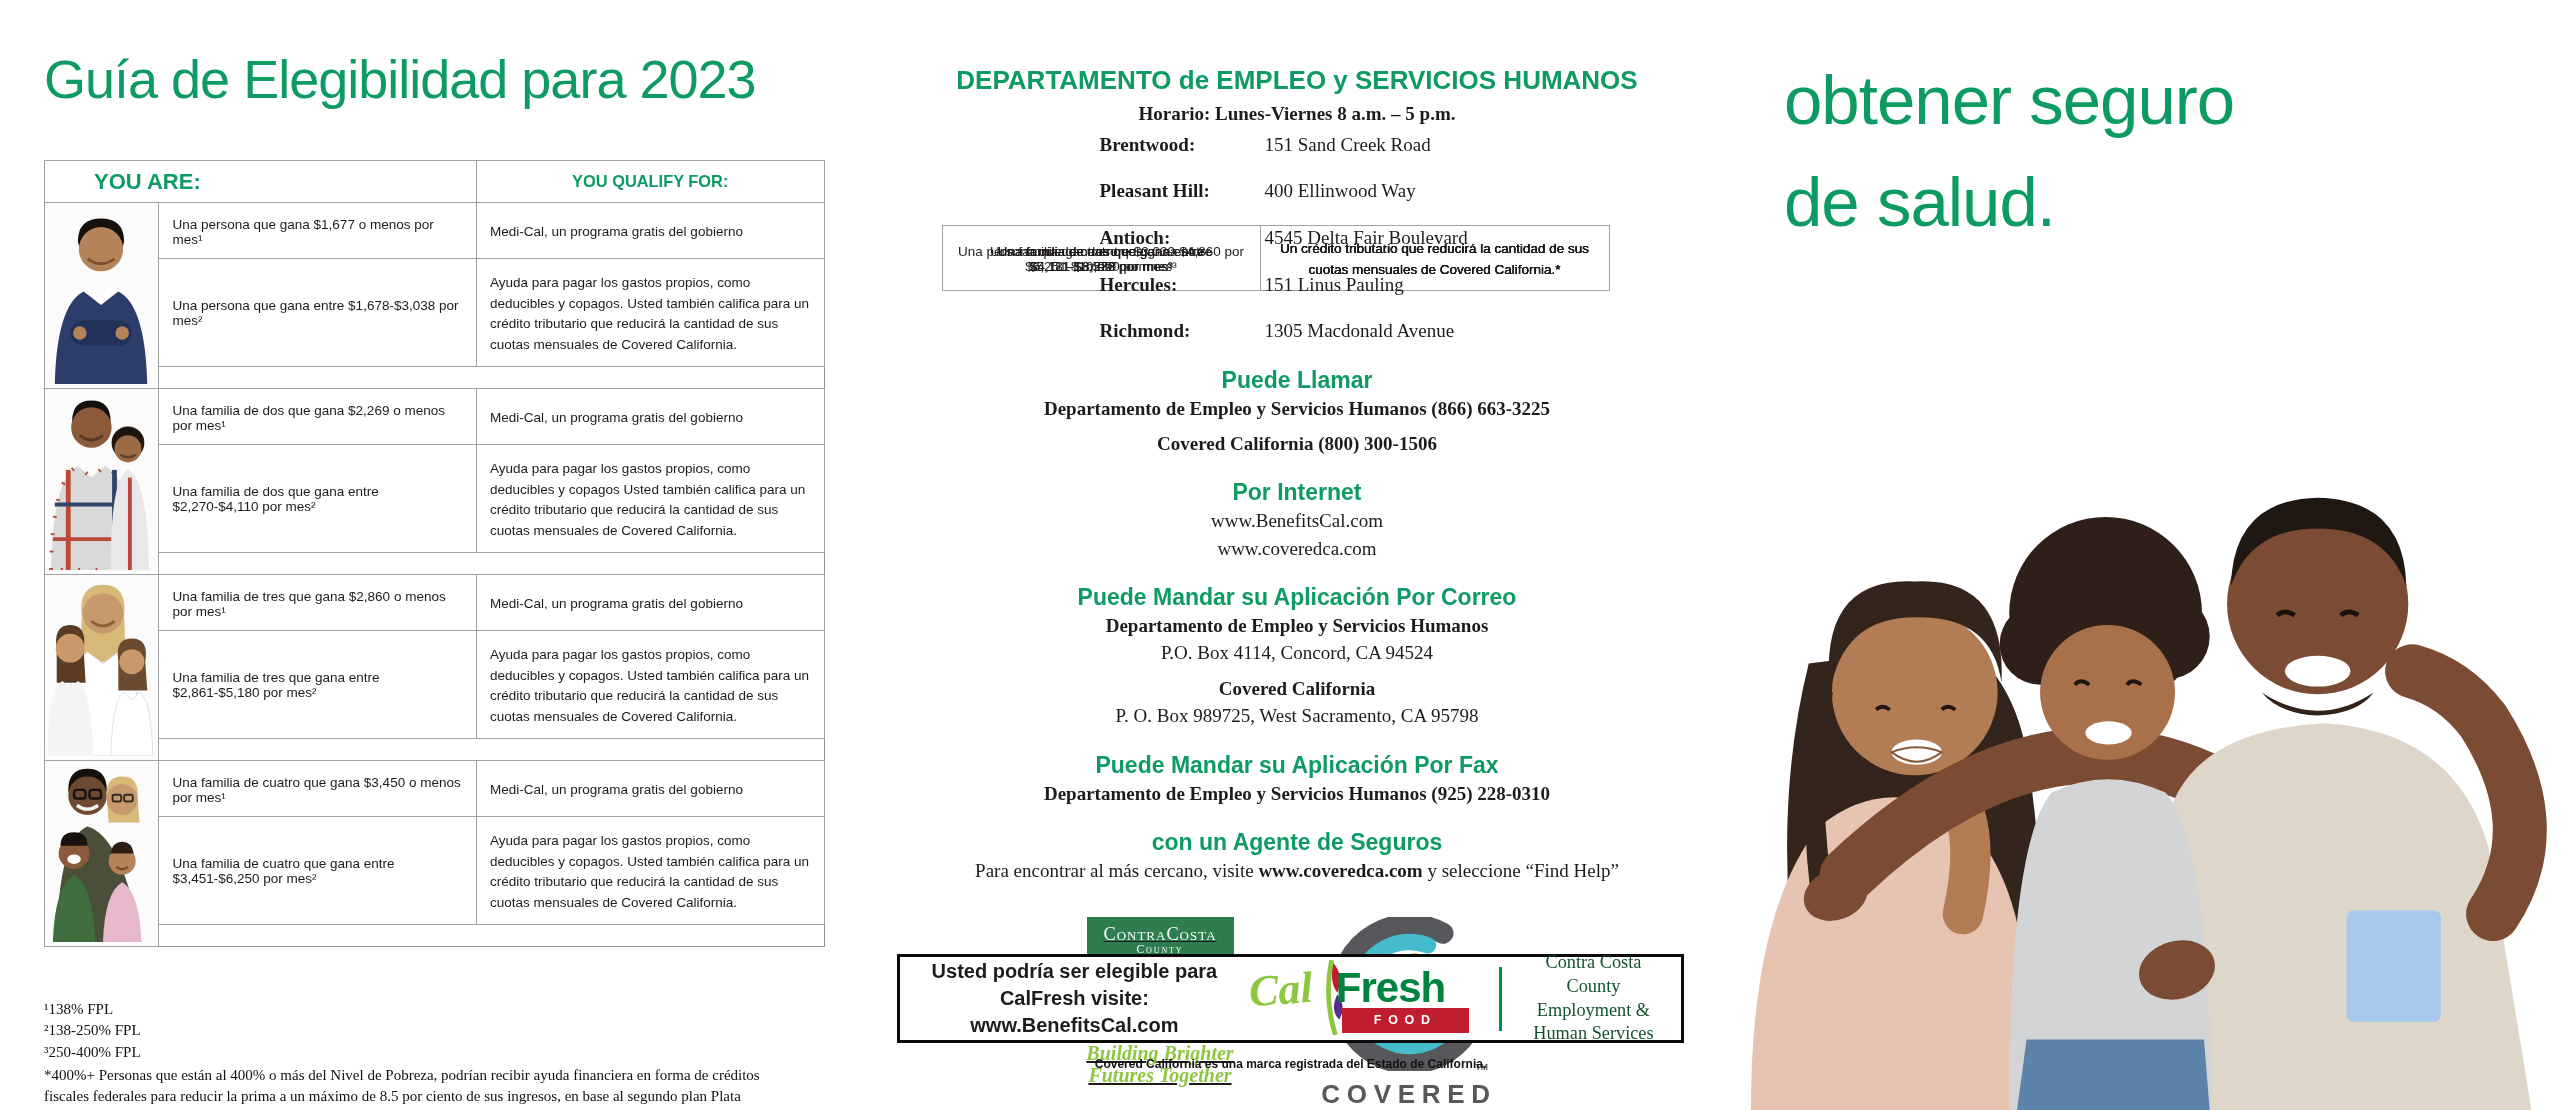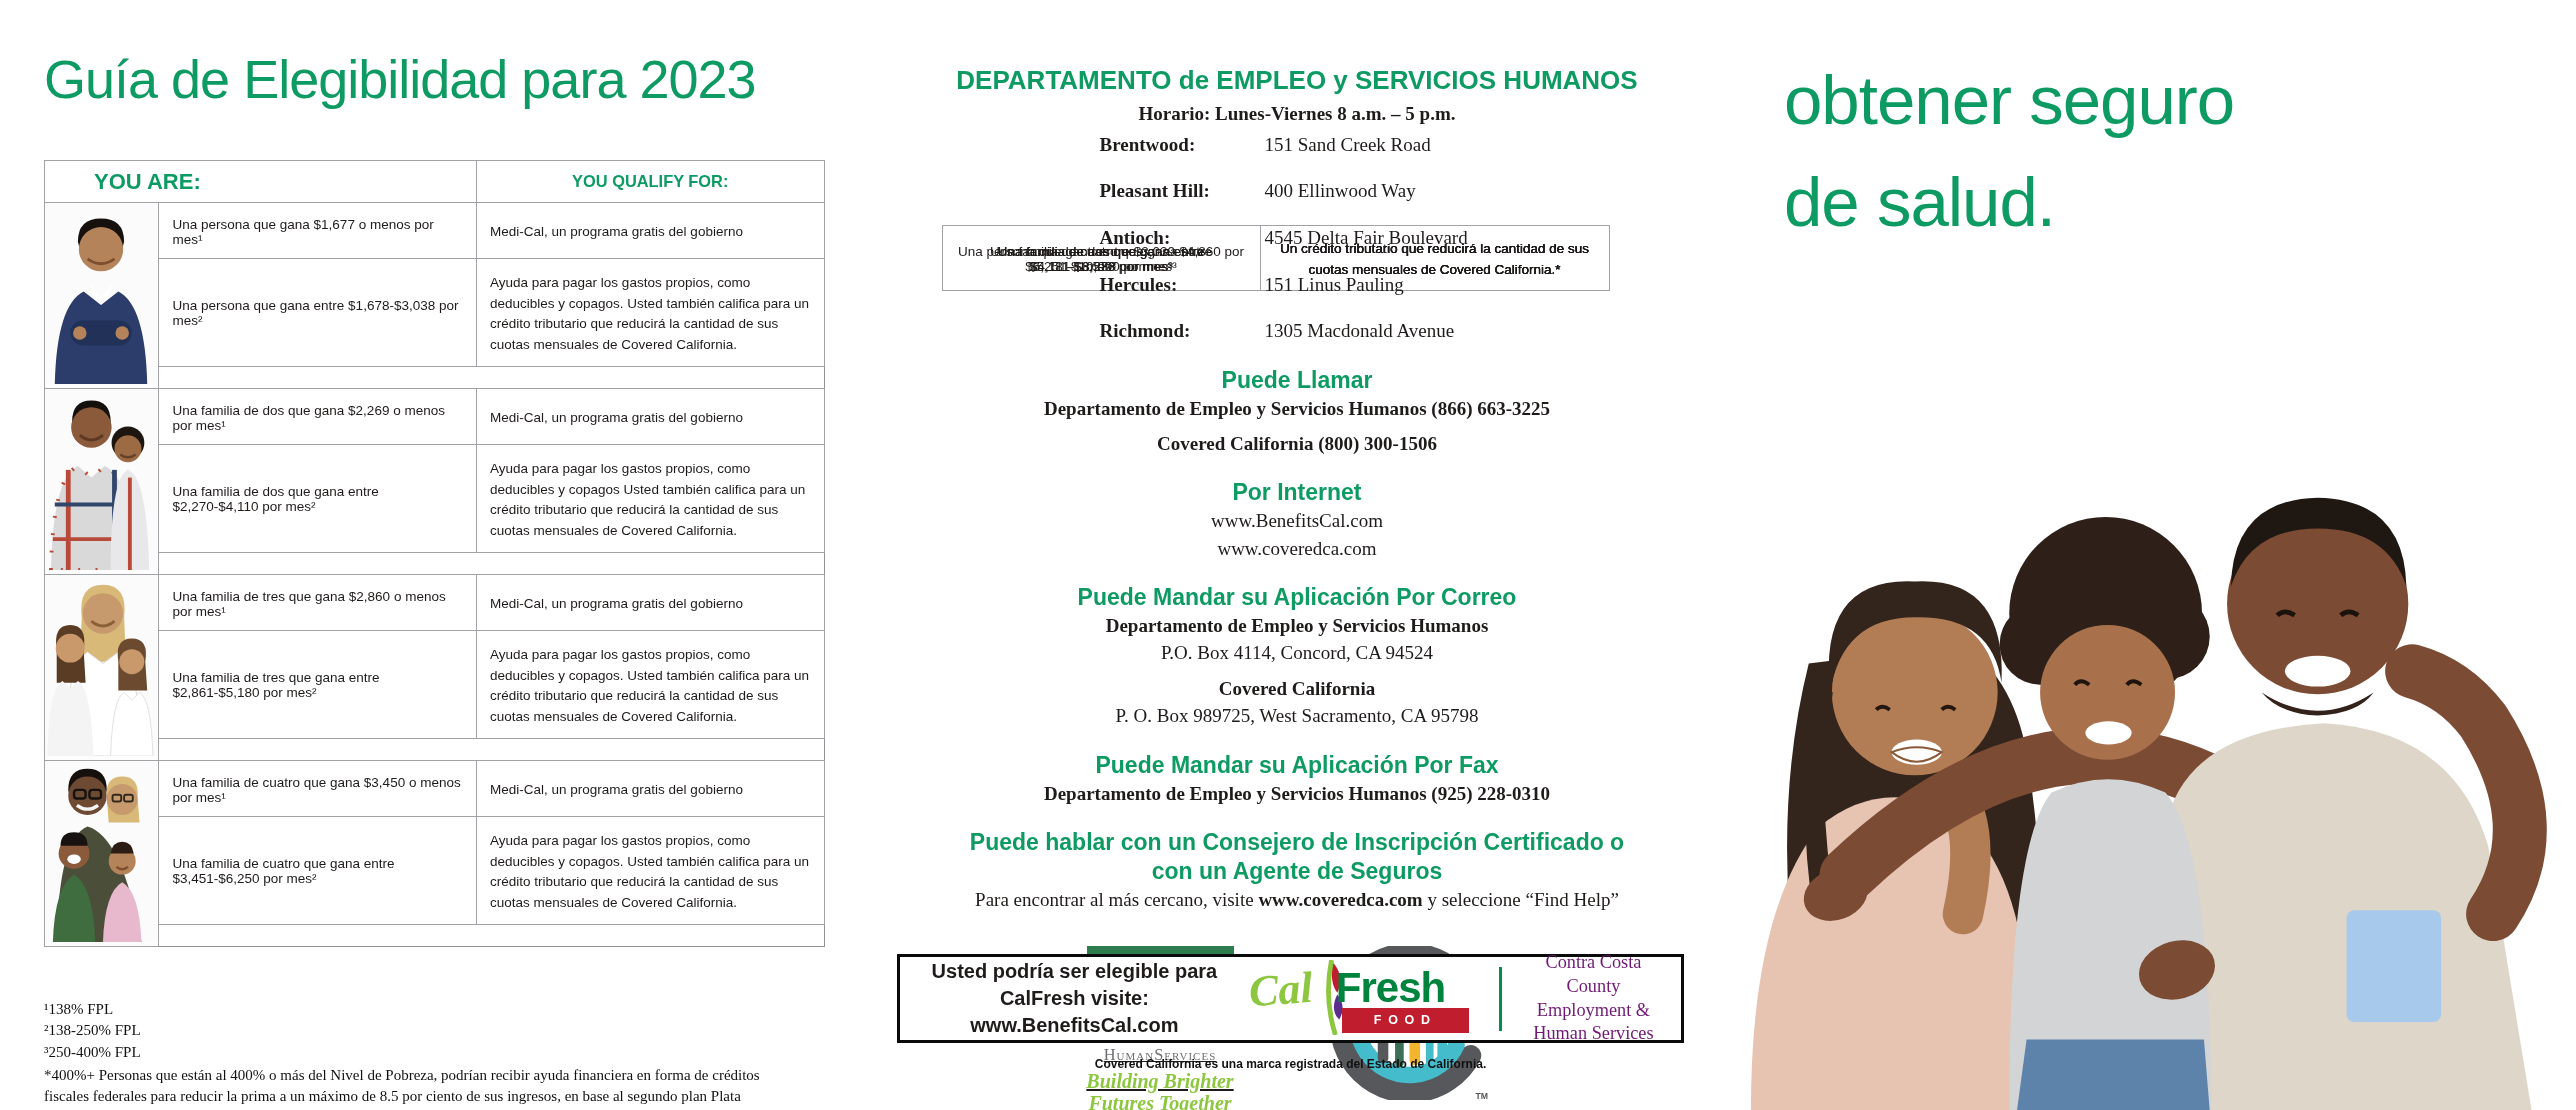--- a/index.html
+++ b/index.html
@@ -64,21 +64,21 @@
   .cca-word2{color:var(--teal);font-weight:bold;font-size:20px;letter-spacing:4.8px;margin-top:0px;}
   
   .cf-box{position:absolute;left:897px;top:954px;width:787px;height:89px;border:3.9px solid #0a0a0a;display:flex;align-items:center;padding:0 15.4px;background:#fff;}
   .cf-text{width:318px;text-align:center;font-weight:bold;font-size:20px;line-height:1.35;}
   .cf-logo{position:relative;width:241px;height:77px;margin-left:15.4px;}
   .cf-cal{position:absolute;left:0px;top:3.9px;font-family:"Liberation Serif",serif;font-style:italic;font-weight:bold;font-size:44px;color:var(--lime);transform:rotate(-4deg);}
   .cf-fresh{position:absolute;left:87px;top:3.9px;font-weight:900;font-size:42px;color:var(--cf-dark);letter-spacing:-1px;}
   .cf-food{position:absolute;left:93px;top:48px;width:127px;height:25px;background:var(--cf-red);color:#fff;font-weight:bold;font-size:12.5px;letter-spacing:6.7px;text-align:center;line-height:25px;}
   .cf-leaf{position:absolute;left:67px;top:0px;}
   .cf-divider{width:2.9px;height:64px;background:#00914c;margin:0 19px 0 9.6px;}
-  .cf-right{flex:1;text-align:center;font-family:"Liberation Serif",serif;color:#701a75;font-size:18.3px;line-height:1.3;}
+  .cf-right{flex:1;text-align:center;font-family:"Liberation Serif",serif;color:#14532d;font-size:18.3px;line-height:1.3;}
   .tm-note{position:absolute;left:897px;top:1057px;width:787px;text-align:center;font-size:12px;font-weight:bold;color:#111;}
 
   
   .rp-head{position:absolute;left:1784px;top:50px;font-size:69px;line-height:1.48;color:var(--green);font-weight:400;letter-spacing:-1px;}
   .rp-photo{position:absolute;left:1722px;top:374px;width:854px;height:737px;}
 </style>
 </head>
 <body>
 
 <div class="page">
@@ -253,21 +253,20 @@
     <div class="serif b">Departamento de Empleo y Servicios Humanos</div>
     <div class="serif">P.O. Box 4114, Concord, CA 94524</div>
     <div class="gap8"></div>
     <div class="serif b">Covered California</div>
     <div class="serif">P. O. Box 989725, West Sacramento, CA 95798</div>
 
     <div class="g-head">Puede Mandar su Aplicación Por Fax</div>
     <div class="serif b">Departamento de Empleo y Servicios Humanos (925) 228-0310</div>
 
     <div class="g-head">
-      <div>Puede hablar con un Consejero de Inscripción Certificado o</div>
       <div>con un Agente de Seguros</div>
     </div>
     <div class="serif"><span>Para encontrar al más cercano, visite </span><span class="serif b">www.coveredca.com</span><span> y seleccione “Find Help”</span></div>
 
     <div class="logos">
 
       <div class="cc">
         <div class="cc-box">
           <div class="l1">ContraCosta</div>
           <div class="l2">County</div>

